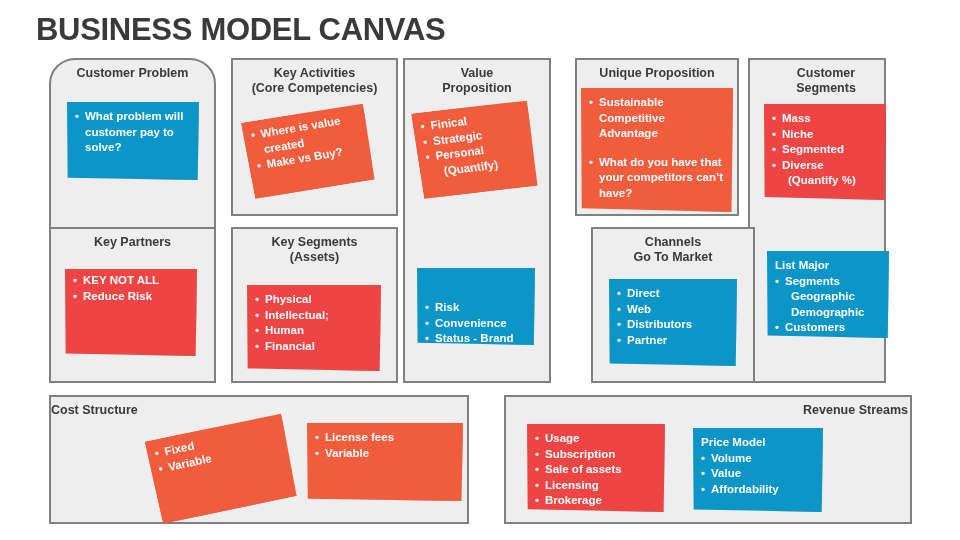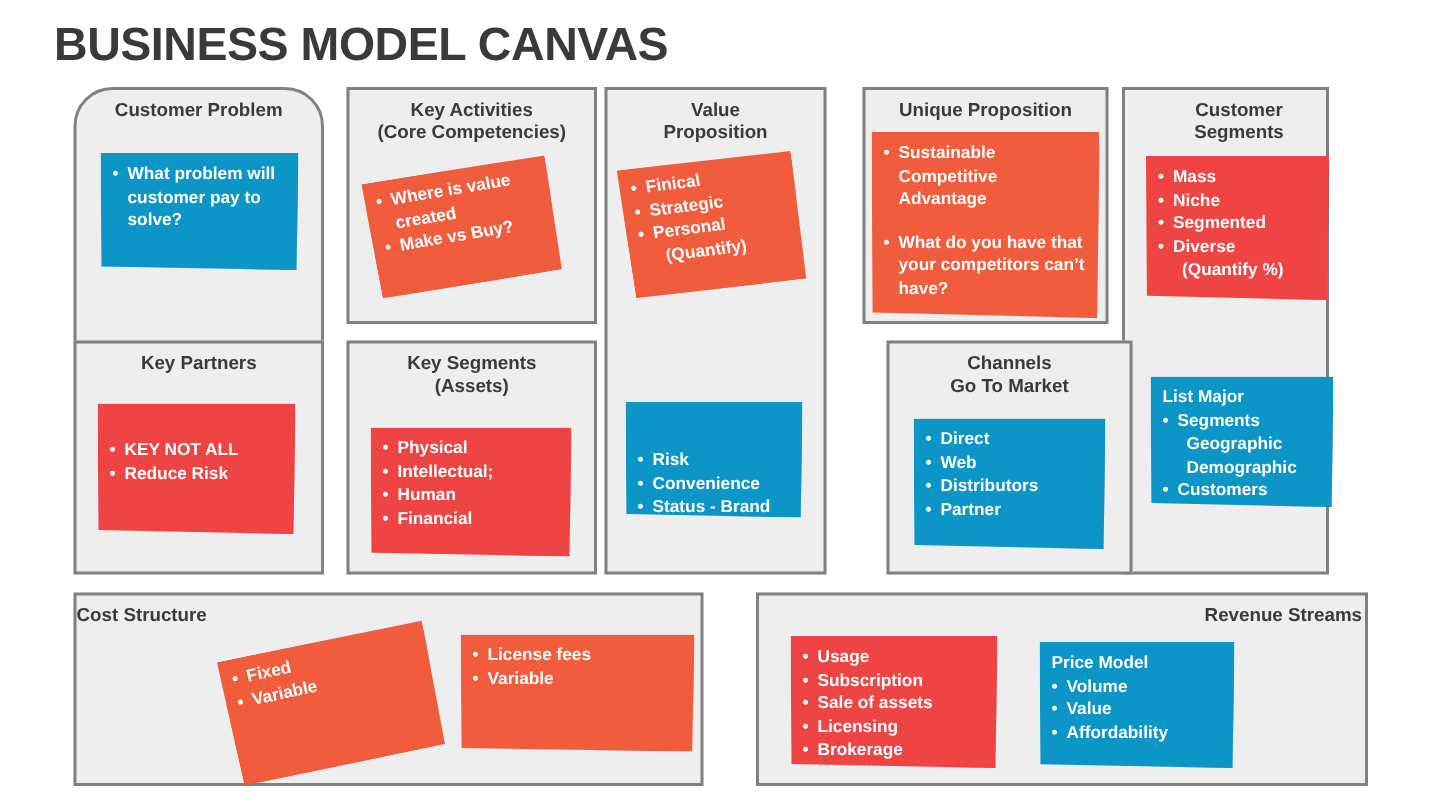--- a/index.html
+++ b/index.html
@@ -180,21 +180,21 @@
       <li>Segments</li>
       <li class="indent">Geographic</li>
       <li class="indent">Demographic</li>
       <li>Customers</li>
     </ul>
   </div>
 </div>
 
 <div class="panel" style="left:49px; top:227px; width:167px; height:156px;">
   <div class="panel-title">Key Partners</div>
-  <div class="card purple clip-a" style="left:14px; top:40px; width:132px; height:87px; padding-top:24px;">
+  <div class="card purple clip-a" style="left:14px; top:40px; width:132px; height:87px; padding-top:4px;">
     <ul>
       <li>KEY NOT ALL</li>
       <li>Reduce Risk</li>
     </ul>
   </div>
 </div>
 
 <div class="panel" style="left:231px; top:227px; width:167px; height:156px;">
   <div class="panel-title">
     <span>Key Segments</span>

